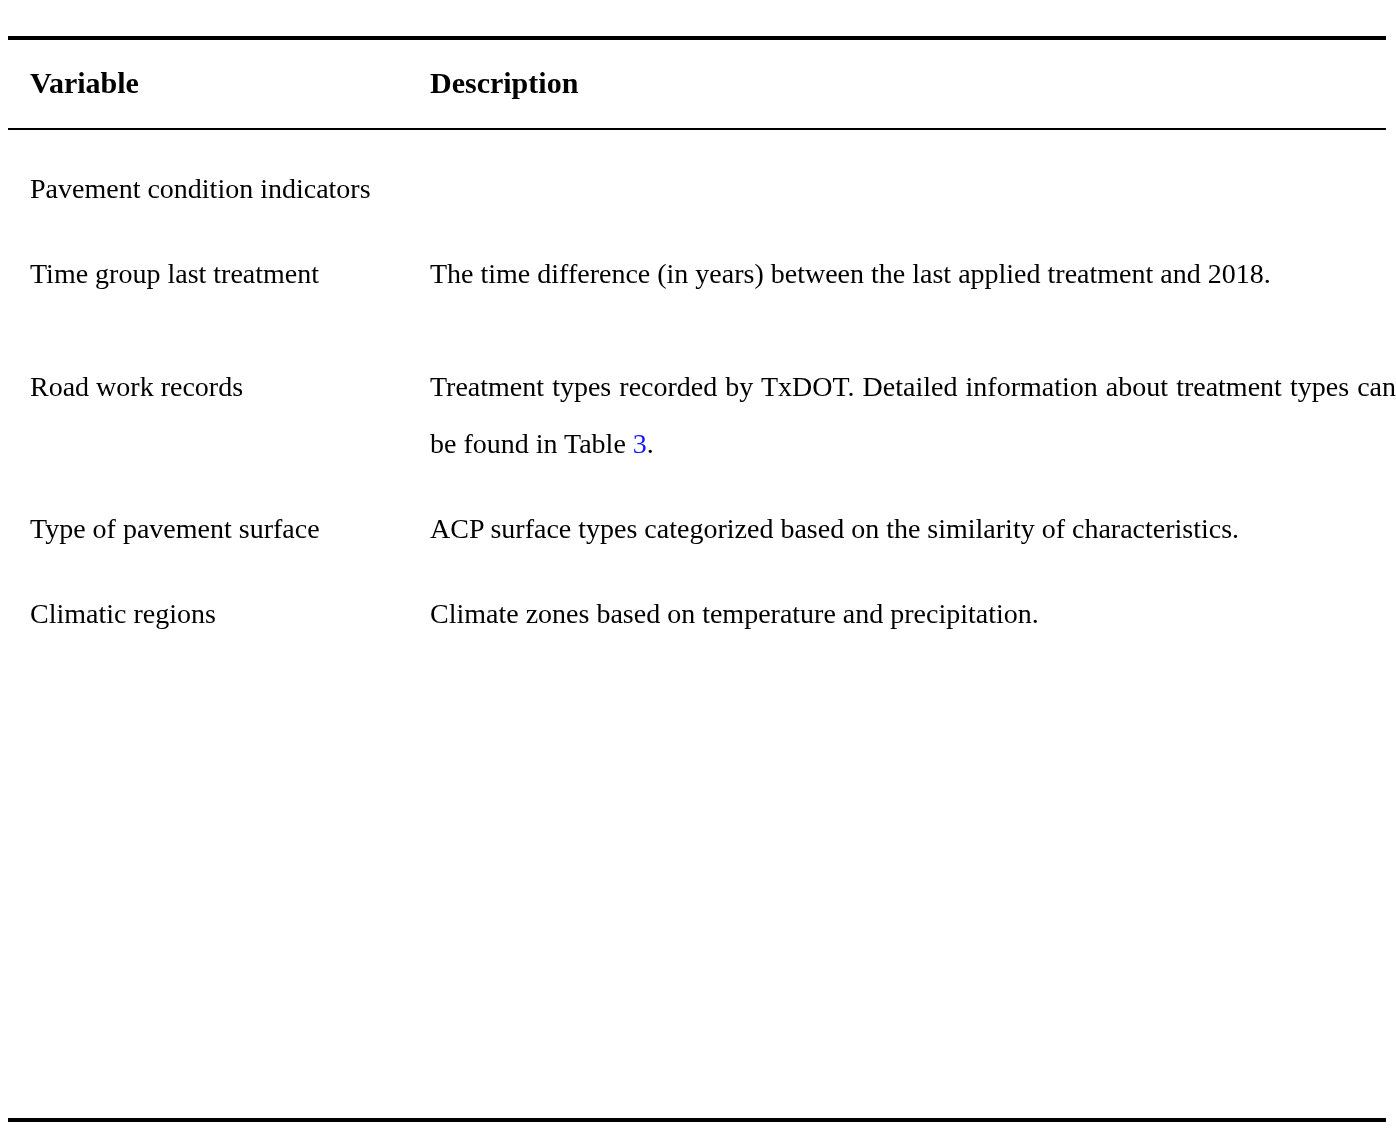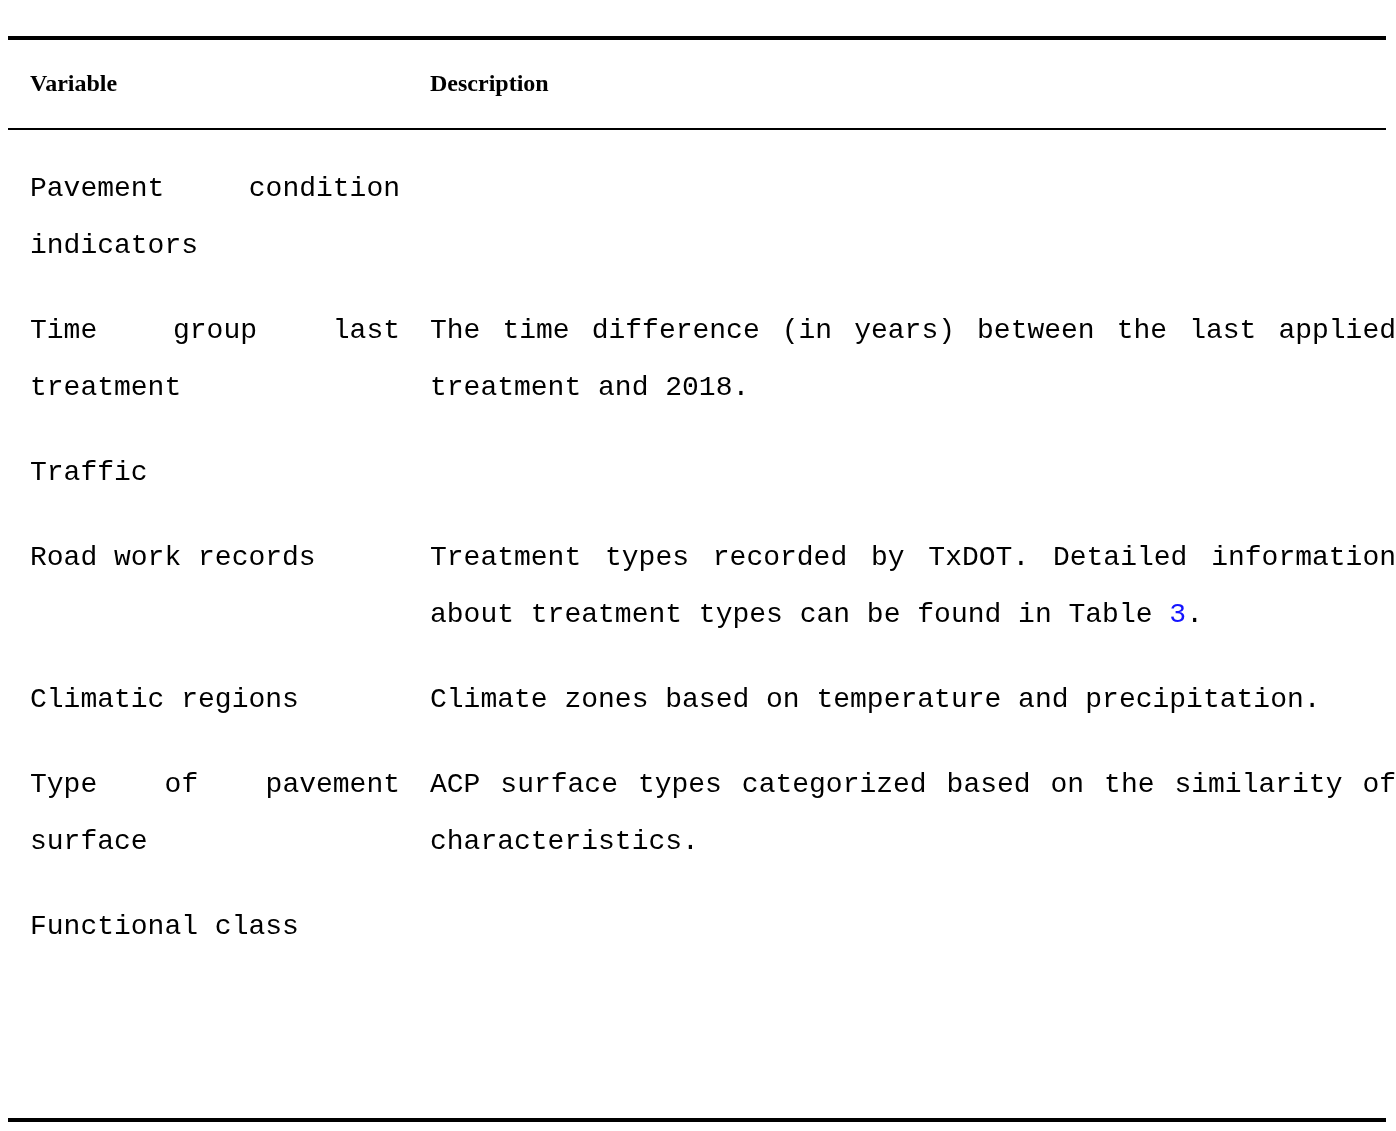--- a/index.html
+++ b/index.html
@@ -51,35 +51,34 @@
   
   .header-row {
     position: absolute;
     top: 64px;
     left: 0;
     width: 1396px;
   }
   .header-row .c1,
   .header-row .c2 {
     font-weight: bold;
-    font-size: 24px;
+    font-size: 30px;
     line-height: 38px;
     text-align: left;
   }
 
   
   .body-rows {
     position: absolute;
     top: 160px;
     left: 0;
     width: 1396px;
   }
   .body-rows .row {
     margin-bottom: 28px;
-    font-family: Liberation Mono, monospace;
   }
   .body-rows .c1,
   .body-rows .c2 {
     font-size: 28px;
     line-height: 57px;
   }
   .link {
     color: #1414ff;
   }
 </style>
@@ -101,32 +100,30 @@
 
   <div class="body-rows">
       <div class="row">
         <div class="c1">Pavement condition indicators</div>
       </div>
       <div class="row">
         <div class="c1">Time group last treatment</div>
         <div class="c2"><span>The time difference (in years) between the last applied treatment and 2018.</span></div>
       </div>
       <div class="row">
-        <div class="c1">Traffic</div>
       </div>
       <div class="row">
         <div class="c1">Road work records</div>
         <div class="c2"><span>Treatment types recorded by TxDOT. Detailed information about treatment types can be found in Table </span><span class="link">3</span><span>.</span></div>
       </div>
       <div class="row">
+        <div class="c1">Type of pavement surface</div>
+        <div class="c2"><span>ACP surface types categorized based on the similarity of characteristics.</span></div>
+      </div>
+      <div class="row">
         <div class="c1">Climatic regions</div>
         <div class="c2"><span>Climate zones based on temperature and precipitation.</span></div>
       </div>
       <div class="row">
-        <div class="c1">Type of pavement surface</div>
-        <div class="c2"><span>ACP surface types categorized based on the similarity of characteristics.</span></div>
-      </div>
-      <div class="row">
-        <div class="c1">Functional class</div>
       </div>
     </div>
 
 </div>
 
 </body></html>

